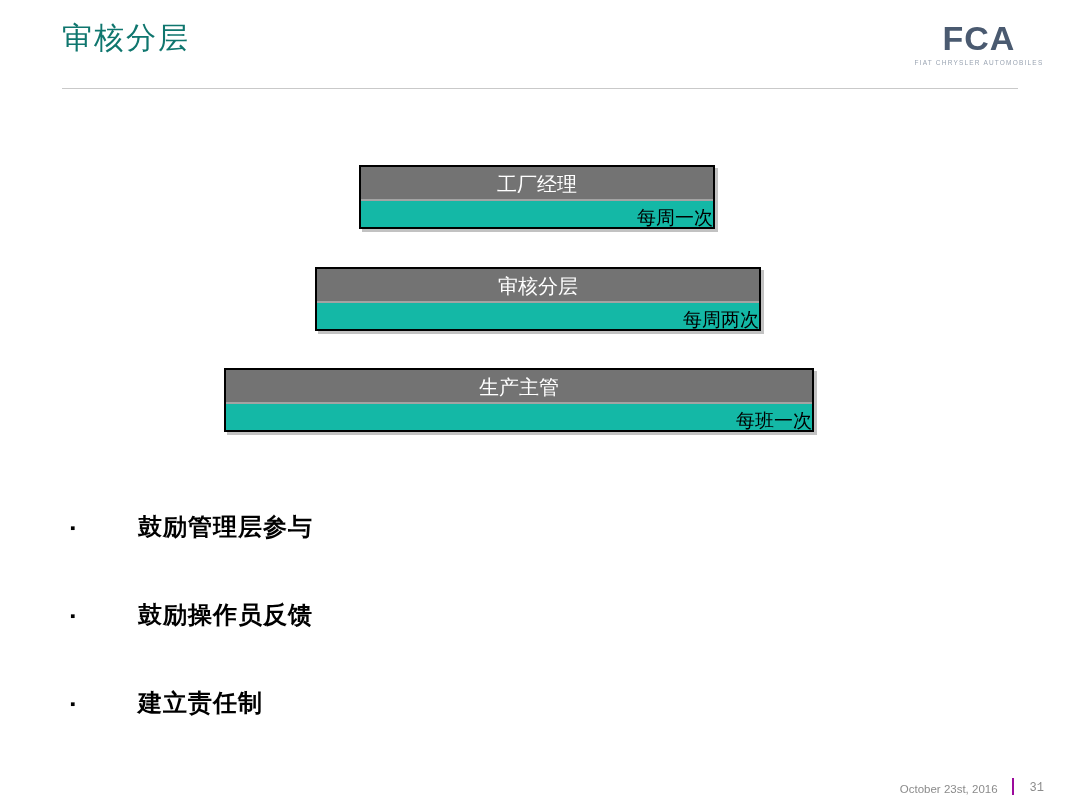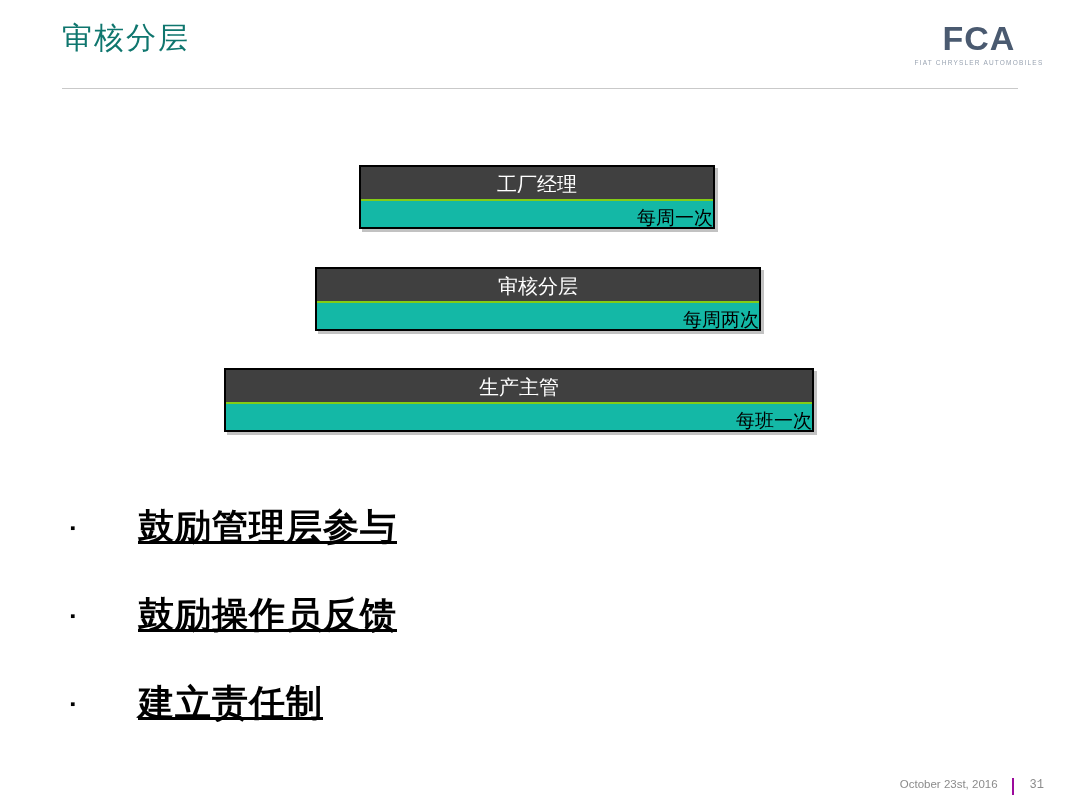--- a/index.html
+++ b/index.html
@@ -75,27 +75,27 @@
     height: 300px;
   }
   .tier {
     position: absolute;
     border: 2px solid #000000;
     background: #ffffff;
     box-sizing: border-box;
     box-shadow: 3px 3px 0 rgba(120,120,120,0.45);
   }
   .tier-head {
-    background: #404040;
+    background: #737373;
     color: #ffffff;
     text-align: center;
     font-size: 20px;
     line-height: 34px;
     height: 34px;
-    border-bottom: 2px solid #84cc16;
+    border-bottom: 2px solid #a3a3a3;
     box-sizing: border-box;
     font-weight: 400;
   }
   .tier-body {
     background: #14b8a6;
     color: #000000;
     text-align: right;
     font-size: 19px;
     line-height: 34px;
     height: 26px;
@@ -120,34 +120,33 @@
   .bullet-marker {
     width: 70px;
     flex: 0 0 70px;
     font-size: 15px;
     color: #000000;
     line-height: 1;
     padding-left: 2px;
     box-sizing: border-box;
   }
   .bullet-text {
-    font-size: 36px;
+    font-size: 24px;
     font-weight: 700;
     color: #000000;
     letter-spacing: 1px;
-    text-decoration: underline;
   }
 
   
   .footer {
     position: absolute;
     right: 36px;
     bottom: 14px;
     display: flex;
-    align-items: flex-start;
+    align-items: flex-end;
     color: #8b8b8b;
     font-size: 11.5px;
   }
   .footer-date { margin-right: 14px; }
   .footer-sep {
     width: 2px;
     height: 17px;
     background: #9c0a9c;
     margin-right: 16px;
   }

